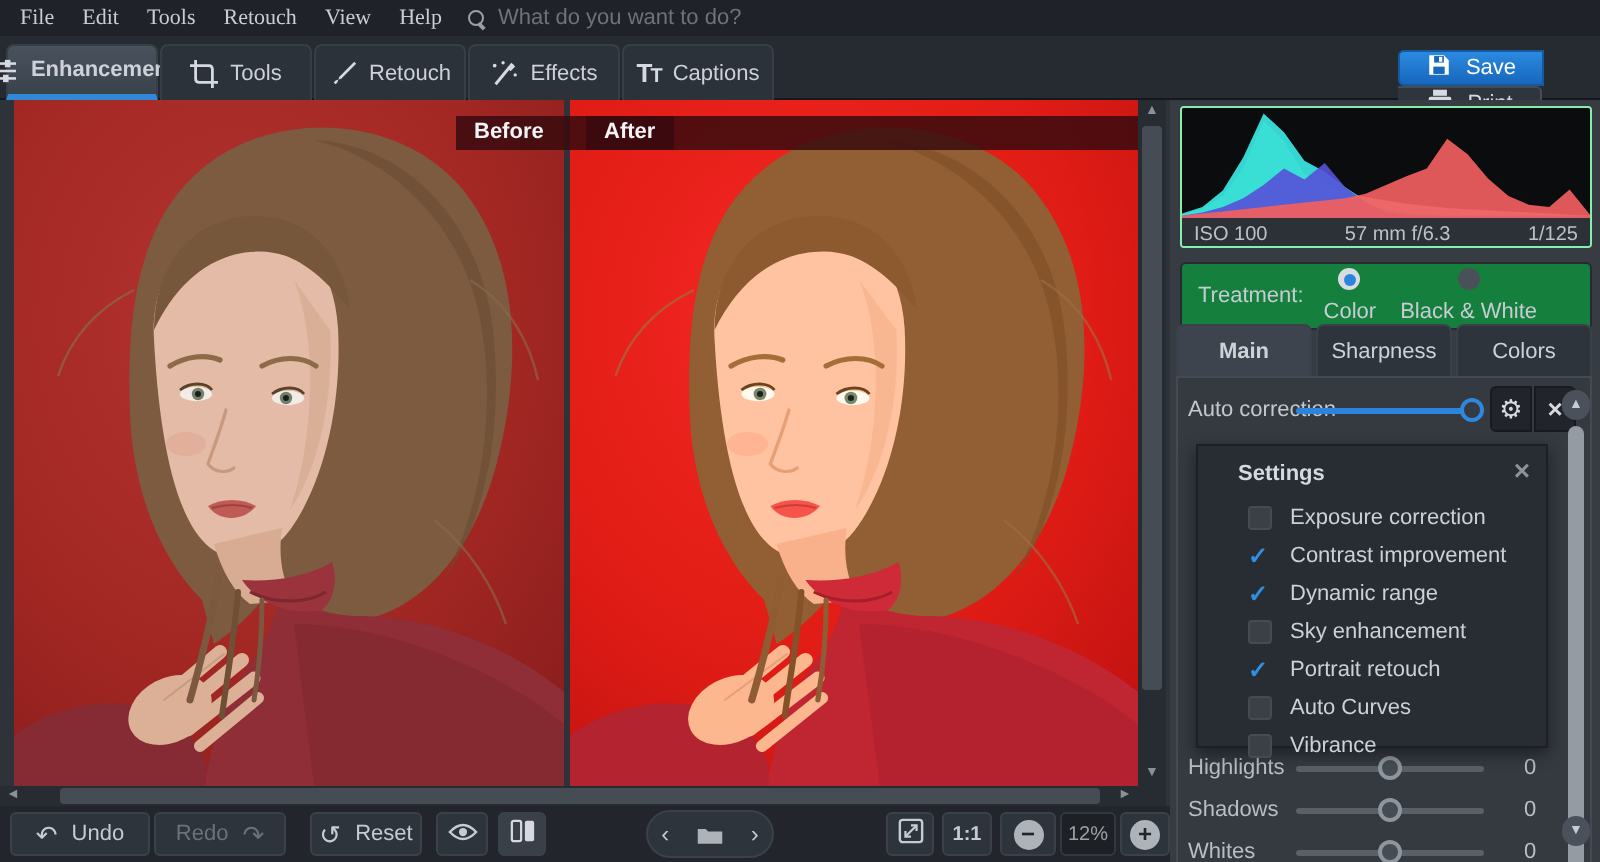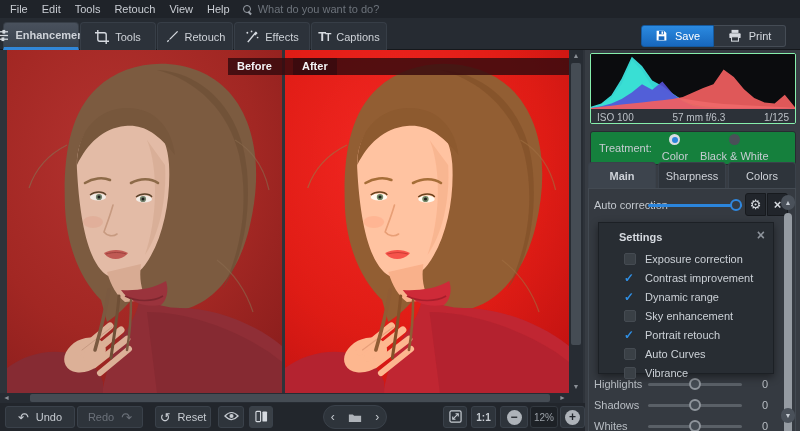--- a/index.html
+++ b/index.html
@@ -28,21 +28,21 @@
     background:#262b32; border-bottom:1px solid #15181c; }
   .tabs { position:absolute; left:3px; top:4px; display:flex; gap:1px; height:28px; }
   .tab { width:76px; height:28px; display:flex; align-items:center; justify-content:center;
     gap:6px; background:#2c323a; border:1px solid #373e47; border-bottom:none;
     border-radius:4px 4px 0 0; color:#ced2d8; font-size:11px; cursor:pointer; }
   .tab.active { background:linear-gradient(#49515d,#3a424c); border-color:#4a5procureurs260;
     border-bottom:3px solid #3187d8; font-weight:bold; }
   .tab .ticon { display:flex; align-items:flex-start; }
   .tab .ticon svg { display:block; }
   
-  .actionbar { position:absolute; right:14px; top:7px; height:22px; display:flex; }
+  .actionbar { position:absolute; right:28px; top:7px; height:22px; display:flex;flex-direction:column; }
   .btn-save { width:73px; height:22px; background:linear-gradient(#2b8ae0,#1767bd);
     border:1px solid #155a9f; border-radius:3px 0 0 3px; color:#fff;
     display:flex; align-items:center; justify-content:center; gap:7px; cursor:pointer; }
   .btn-print { width:72px; height:22px; background:#2f353d; border:1px solid #454c55;
     border-left:none; border-radius:0 3px 3px 0; color:#d6dae0;
     display:flex; align-items:center; justify-content:center; gap:7px; cursor:pointer; }
 
   
   .canvas { position:absolute; left:0; top:50px; width:585px; height:353px; background:#2e333a; }
   .photo { position:absolute; top:0; height:343px; overflow:hidden; }
@@ -150,21 +150,21 @@
   
   .psb-btn { position:absolute; left:196px; width:14px; height:15px; background:#4a515a;
     border-radius:7px; color:#c6ccd3; font-size:7px; text-align:center; line-height:15px; cursor:pointer; }
   .psb-thumb { position:absolute; left:199px; top:163px; width:8px; height:240px;
     background:#959ba2; border-radius:5px; cursor:pointer; }
 </style>
 </head>
 <body>
 
 <div class="menubar">
-  <div id="menu-items" style="display:flex;">
+  <div id="menu-items" style="display:flex;font-family:Liberation Serif, serif;">
       <span class="menu-item">File</span>
       <span class="menu-item">Edit</span>
       <span class="menu-item">Tools</span>
       <span class="menu-item">Retouch</span>
       <span class="menu-item">View</span>
       <span class="menu-item">Help</span>
     </div>
   <div class="search-wrap">
     <span class="mag"></span>
     <span class="search-ph">What do you want to do?</span>

